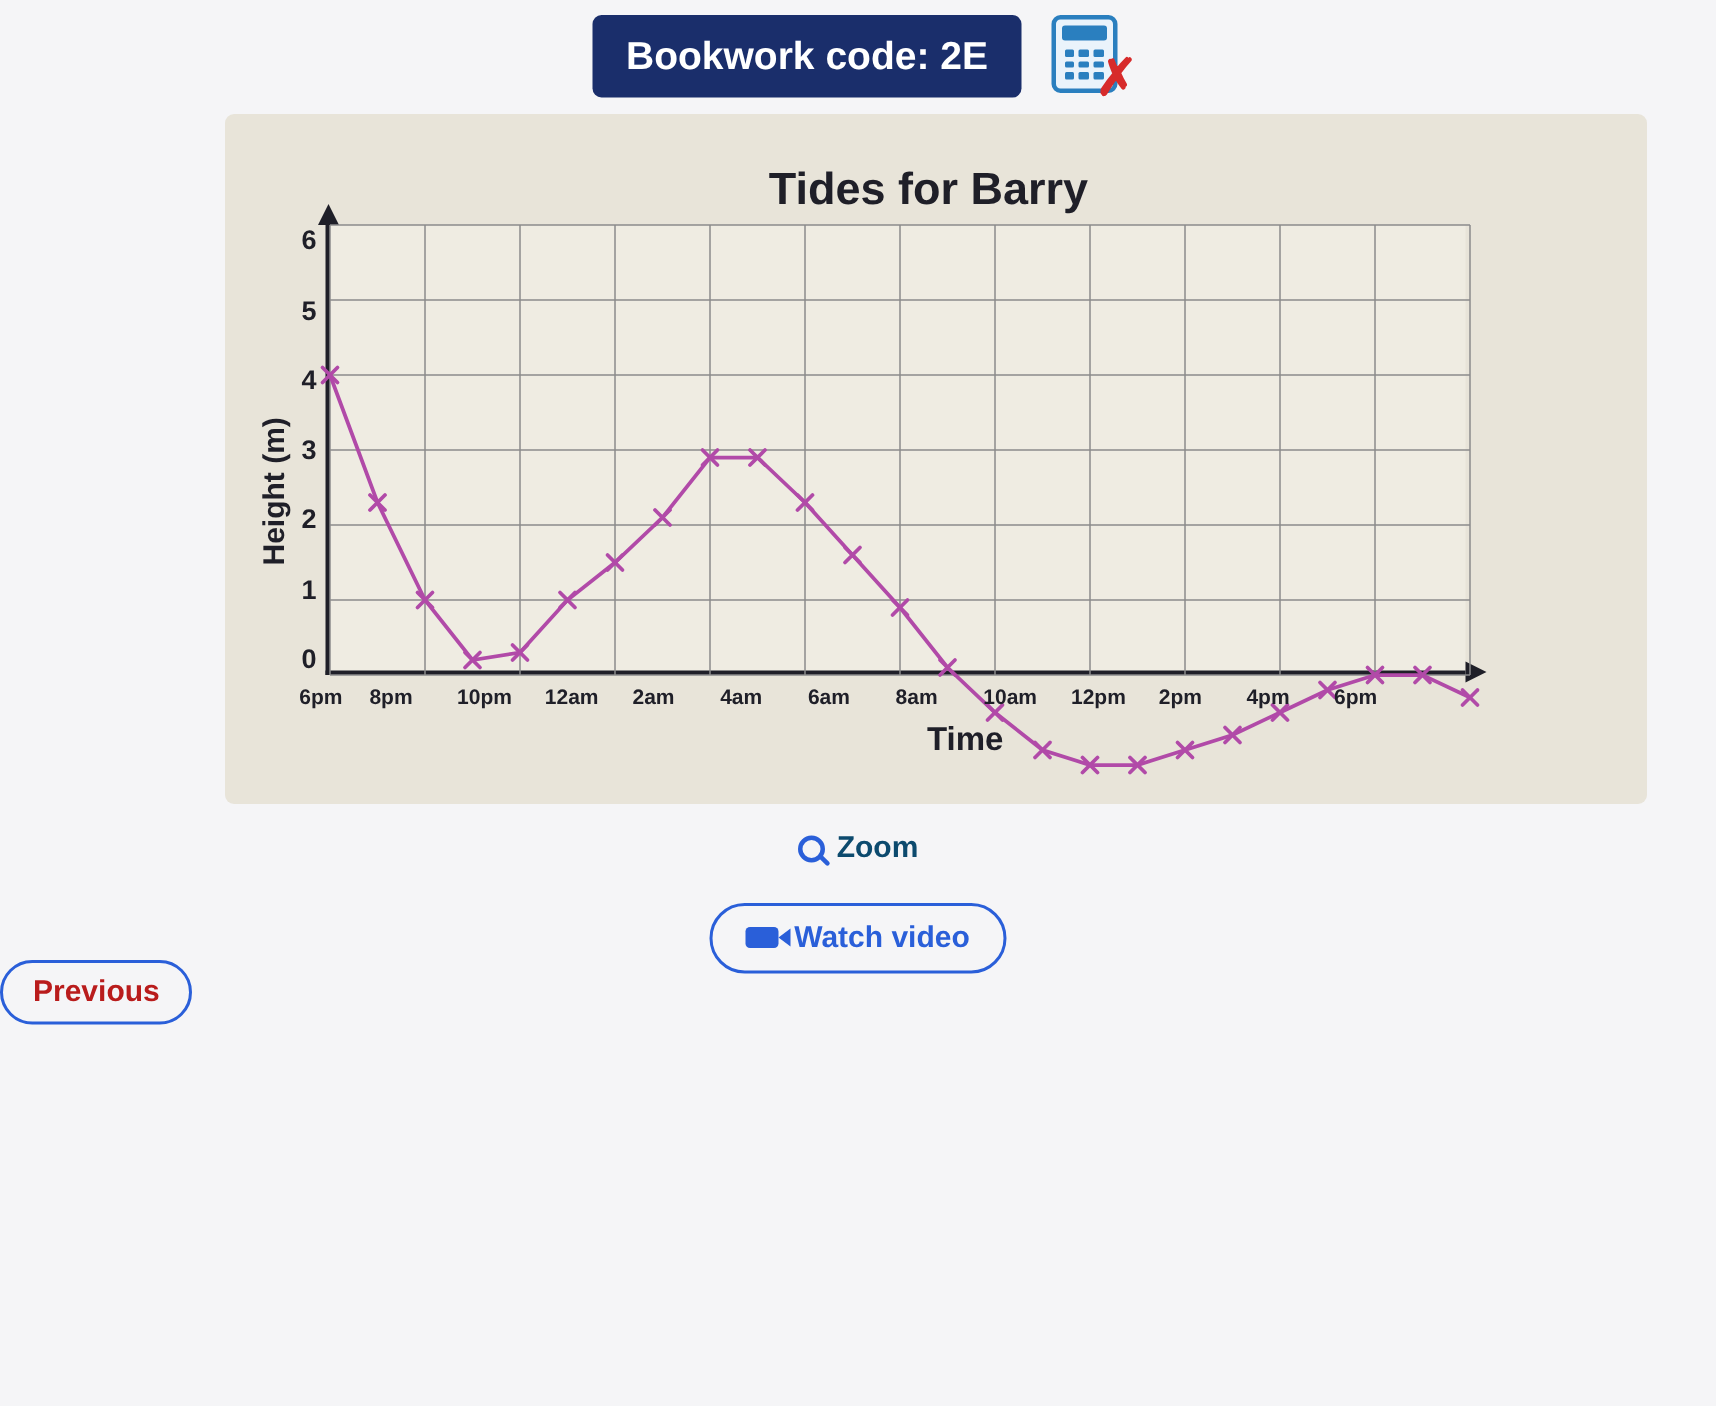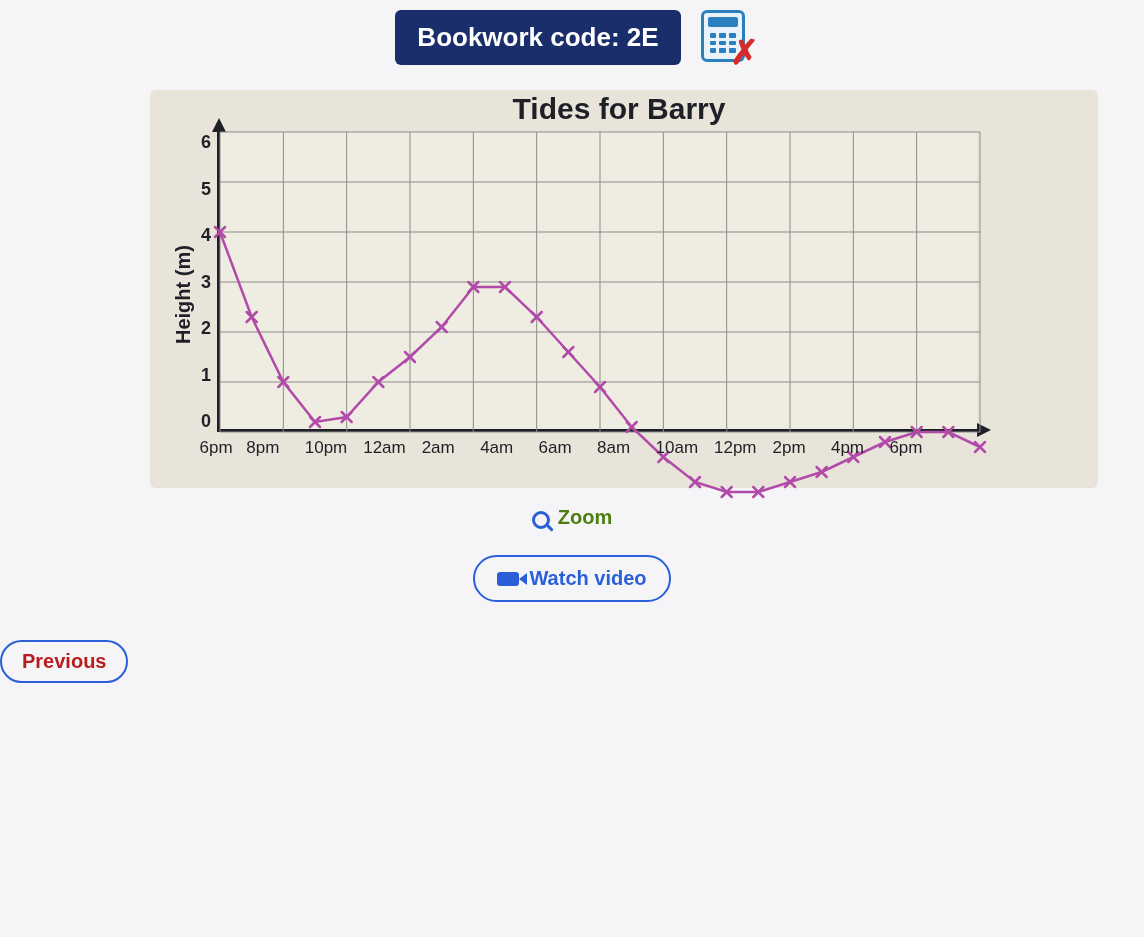--- a/index.html
+++ b/index.html
@@ -82,22 +82,22 @@
     .question {
       font-size: 34px;
       color: #333346;
       margin: 6px 20px 18px 20px;
     }
     .question strong { font-weight: 800; }
 
     .chart-card {
       background: #e8e4d9;
       border-radius: 6px;
-      margin: 24px 40px 0 120px;
-      padding: 2px 28px 30px 18px;
+      margin: 10px 40px 0 120px;
+      padding: 34px 28px 30px 18px;
       width: 948px;
     }
     .chart-title {
       text-align: center;
       font-weight: 800;
       font-size: 30px;
       color: #1f1f28;
       margin-bottom: 6px;
     }
     .chart-body {
@@ -146,22 +146,22 @@
       position: absolute;
       right: -14px; bottom: -8px;
       width: 0; height: 0;
       border-top: 7px solid transparent;
       border-bottom: 7px solid transparent;
       border-left: 14px solid #1f1f28;
     }
     .xticks {
       display: flex;
       width: 760px;
-      font-weight: 400;
-      font-size: 17px;
+      font-weight: 700;
+      font-size: 14px;
       color: #1f1f28;
       margin-top: 6px;
     }
     .xticks span {
       width: calc(760px / 12);
       text-align: left;
       transform: translateX(-50%);
       white-space: nowrap;
     }
     .xticks span:first-child { transform: translateX(-30%); }
@@ -171,25 +171,25 @@
       font-size: 22px;
       margin-top: 8px;
       color: #1f1f28;
     }
 
     .below-chart {
       text-align: center;
       margin-top: 18px;
     }
     .zoom-link {
-      color: #4d7c0f;
+      color: #0c4a6e;
       font-weight: 600;
       font-size: 20px;
       display: inline-flex;
-      align-items: flex-end;
+      align-items: center;
       gap: 8px;
       cursor: pointer;
     }
     .watch-btn {
       margin-top: 22px;
       display: inline-flex;
       align-items: center;
       gap: 10px;
       border: 2px solid #2a5fd9;
       color: #2a5fd9;
@@ -427,20 +427,21 @@
             <span>2am</span>
             <span>4am</span>
             <span>6am</span>
             <span>8am</span>
             <span>10am</span>
             <span>12pm</span>
             <span>2pm</span>
             <span>4pm</span>
             <span>6pm</span>
           </div>
+        <div class="xlabel">Time</div>
       </div>
     </div>
   </div>
 
   <div class="below-chart">
     <div class="zoom-link">
       <span class="mag-icon"></span>
       <span>Zoom</span>
     </div>
     <div>

